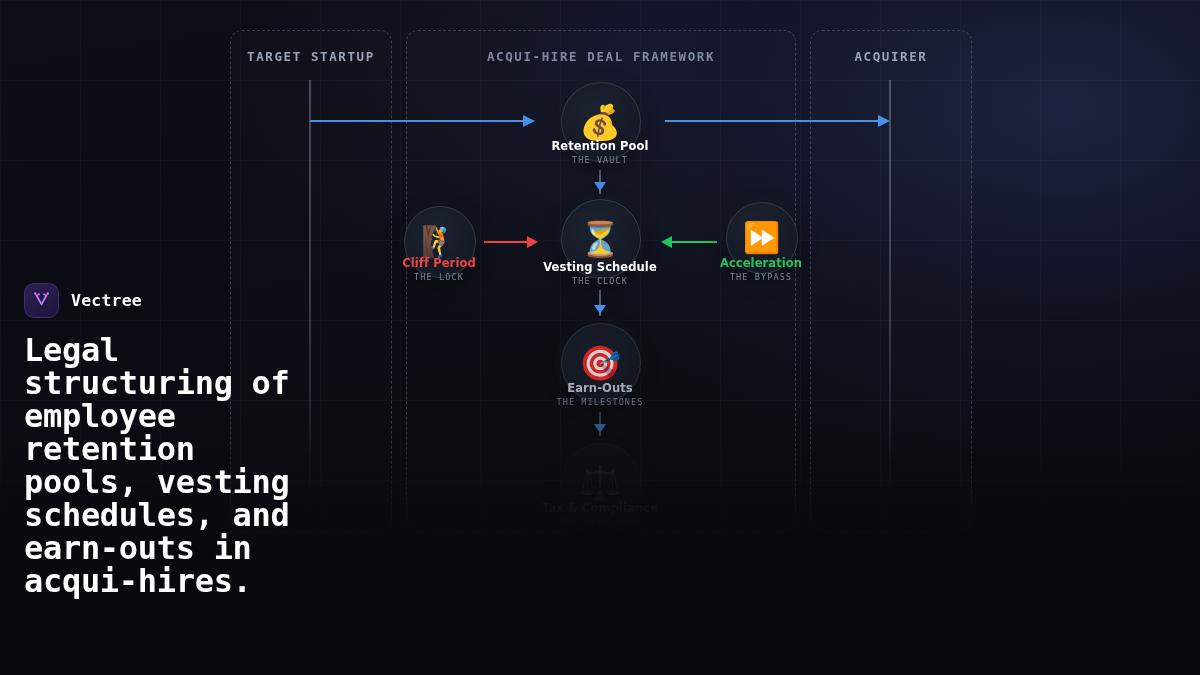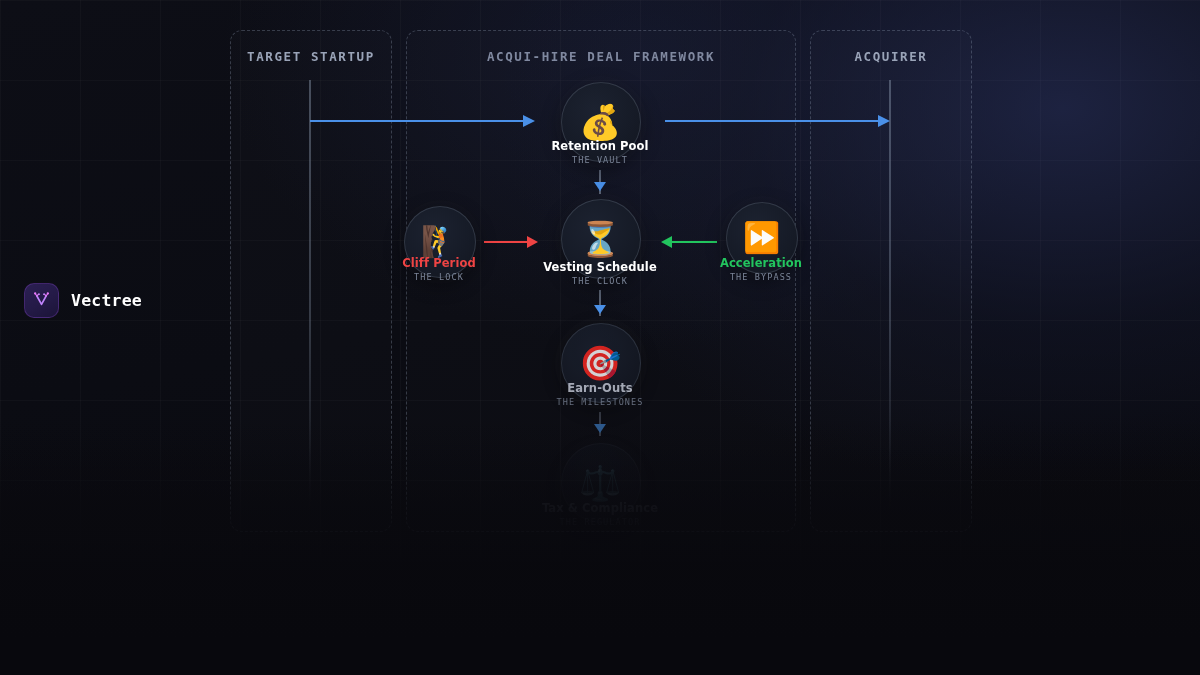--- a/index.html
+++ b/index.html
@@ -294,15 +294,16 @@
           <path d="M6 6 L4 3.2 M6 6 L8.6 4.2" fill="none" stroke="#e879f9" stroke-width="1.5" stroke-linecap="round"></path>
           <path d="M18 6 L20 3.2 M18 6 L15.4 4.2" fill="none" stroke="#e879f9" stroke-width="1.5" stroke-linecap="round"></path>
           <circle cx="4" cy="3" r="1.45" fill="#e879f9"></circle>
           <circle cx="20" cy="3" r="1.45" fill="#e879f9"></circle>
           <circle cx="8.8" cy="4" r="1.15" fill="#c084fc"></circle>
           <circle cx="15.2" cy="4" r="1.15" fill="#c084fc"></circle>
         </svg>
       </div>
       <div id="brand-name">Vectree</div>
     </div>
+    <h1 id="headline">Legal structuring of employee retention pools, vesting schedules, and earn-outs in acqui-hires.</h1>
   </div>
 
 </div>
 
 </body></html>

